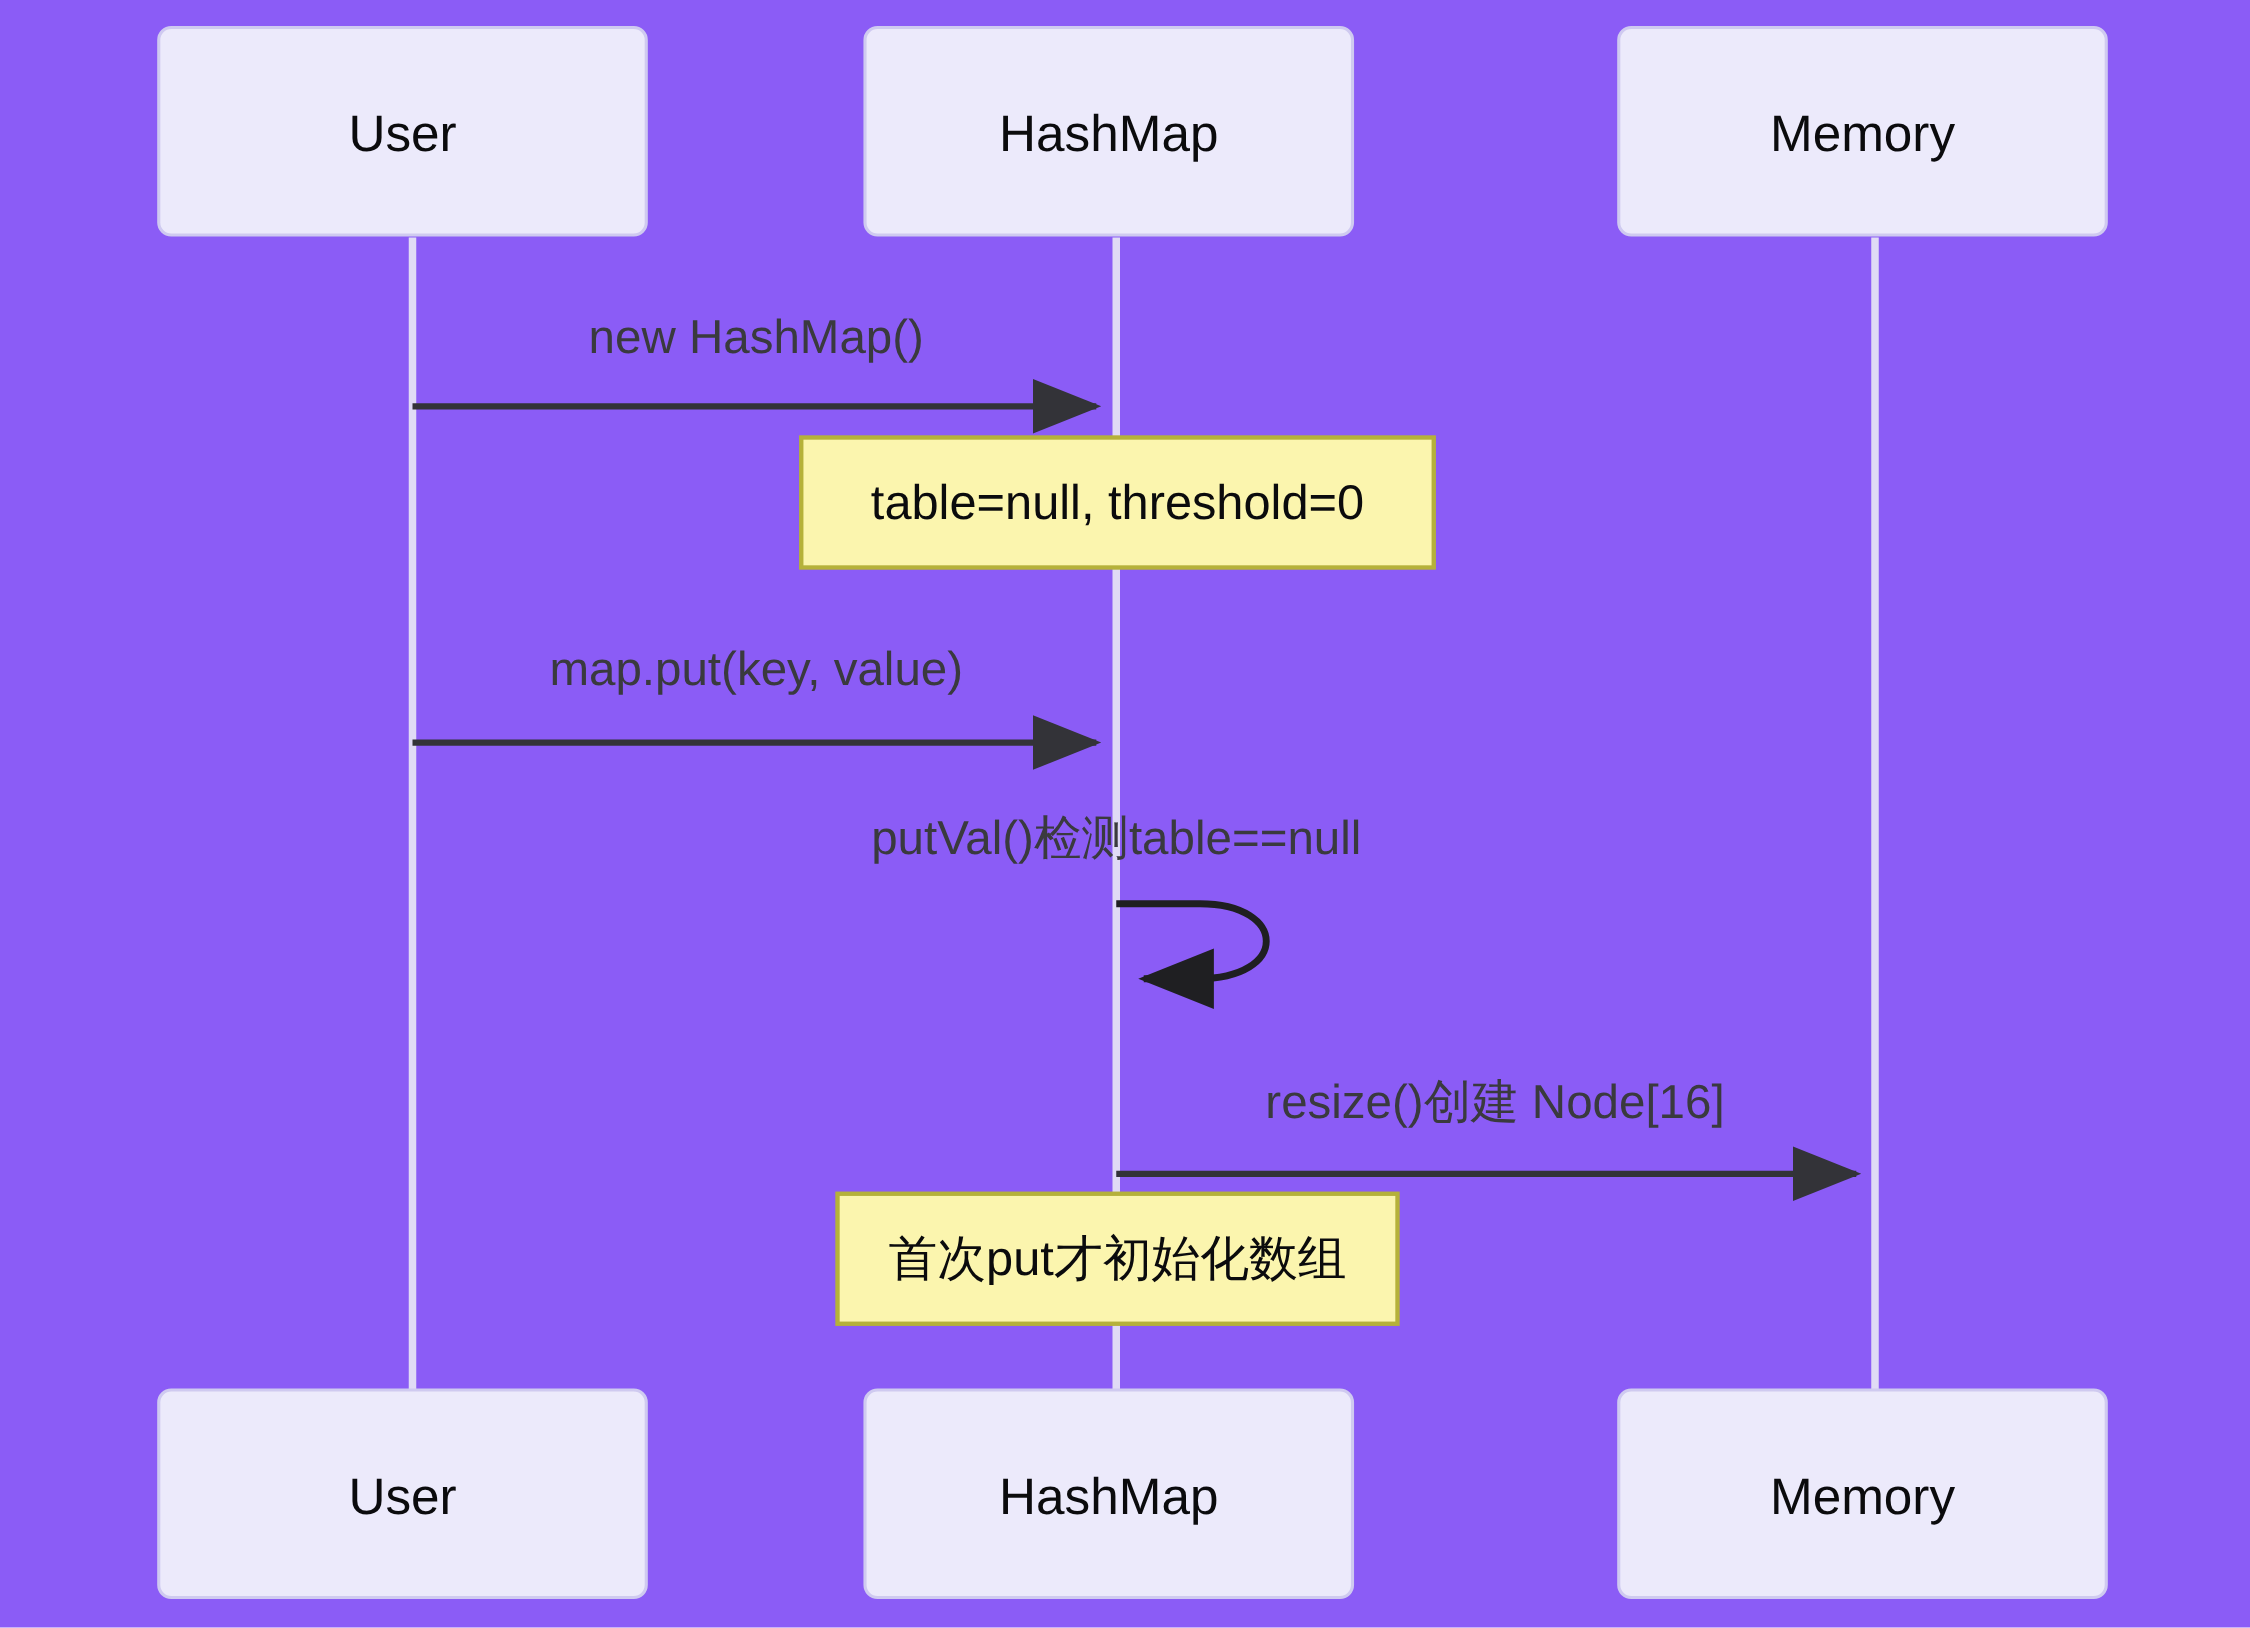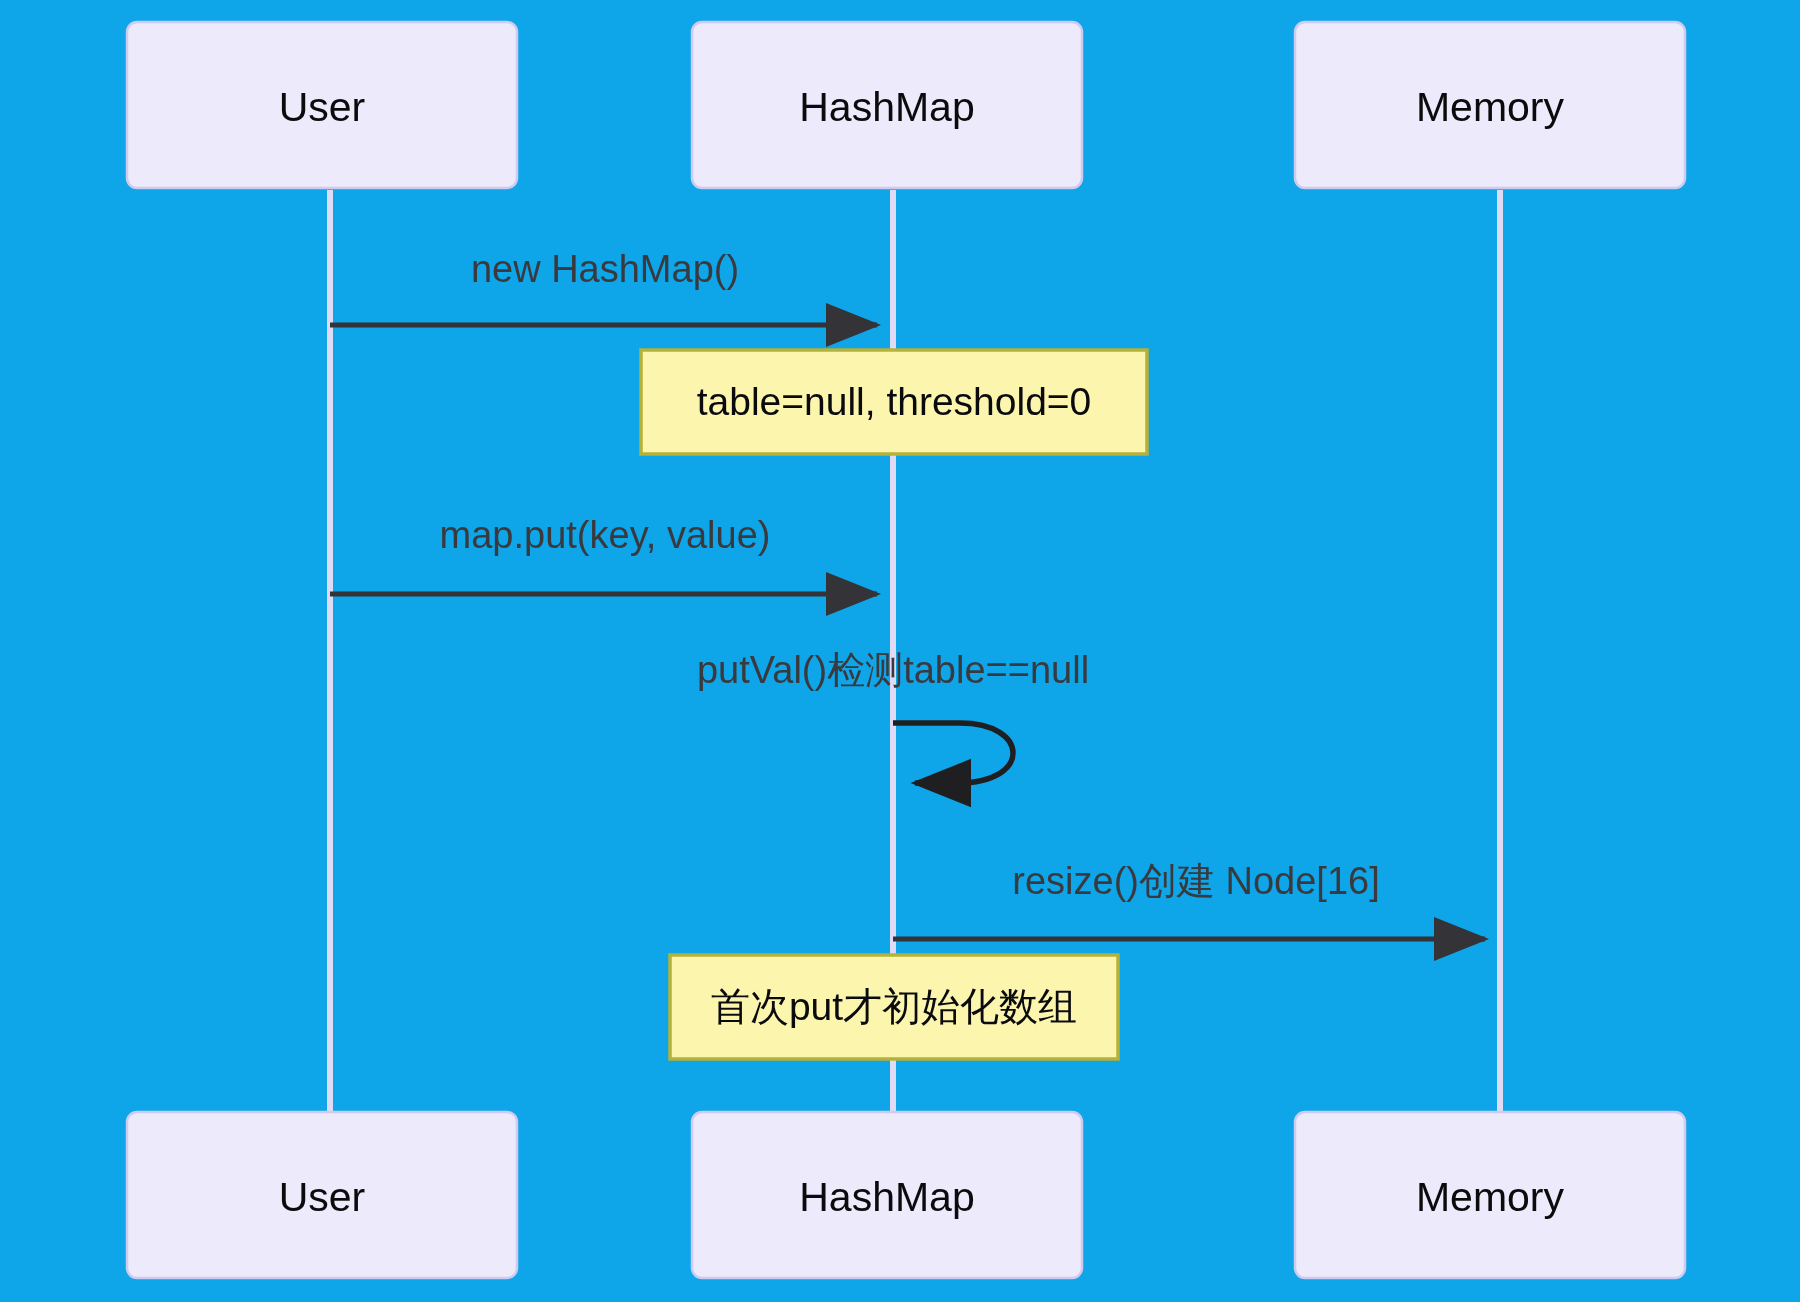--- a/index.html
+++ b/index.html
@@ -7,21 +7,21 @@
     padding: 0;
     background: #f7f7f9;
   }
   body {
     font-family: "Liberation Sans", "DejaVu Sans", sans-serif;
   }
   #diagram-root {
     position: relative;
     width: 1800px;
     height: 1302px;
-    background: #0ea5e9;
+    background: #8b5cf6;
     overflow: hidden;
   }
   #seq-svg {
     position: absolute;
     left: 0;
     top: 0;
     width: 1800px;
     height: 1302px;
     display: block;
   }

